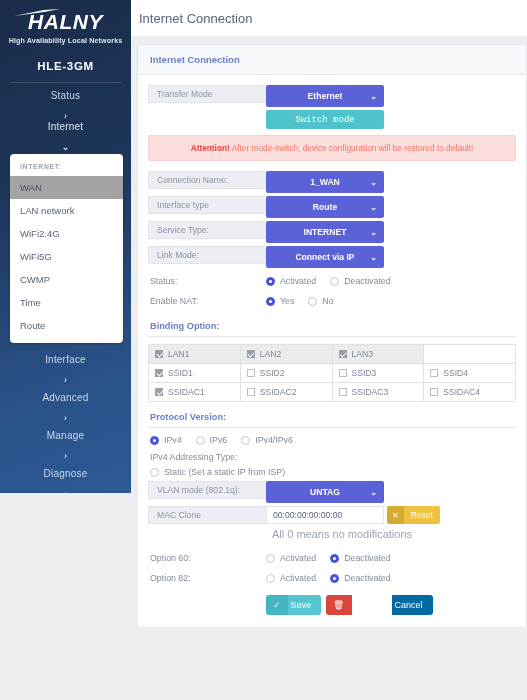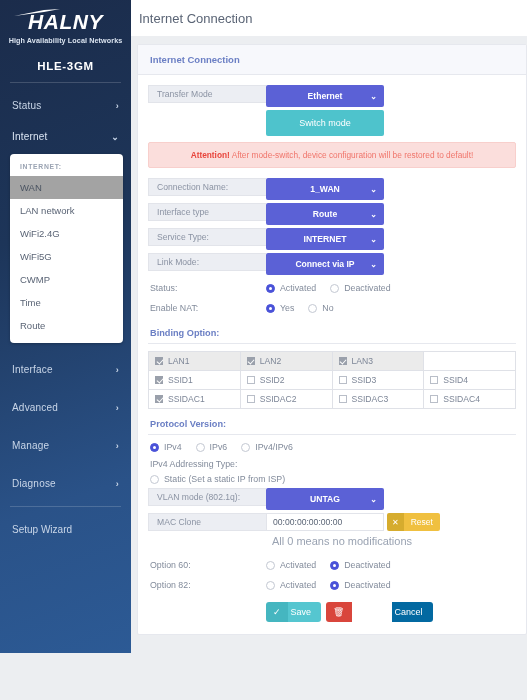--- a/index.html
+++ b/index.html
@@ -6,21 +6,21 @@
   html, body {
     width: 527px; height: 700px;
     font-family: "Liberation Sans", sans-serif;
     background: #eceef1;
     overflow: hidden;
   }
   .app { display: flex; width: 527px; height: 700px; }
 
   
   .sidebar {
-    width: 131px; height: 653px; flex: 0 0 131px;
+    width: 131px; height: 493px; flex: 0 0 131px;
     background: linear-gradient(160deg, #1b2c4b 0%, #1d3559 35%, #2a5288 75%, #2c5a95 100%);
     position: relative; overflow: hidden;
   }
   .logo-box { padding: 10px 0 6px 0; text-align: center; }
   .logo-word {
     position: relative; display: inline-block;
     color: #ffffff; font-size: 21px; font-weight: bold;
     letter-spacing: 0.5px; font-style: italic;
     font-family: "Liberation Sans", sans-serif;
   }
@@ -36,20 +36,21 @@
     text-align: center; color: #ffffff; font-size: 11.5px; font-weight: bold;
     letter-spacing: 0.7px; padding: 9px 0 10px 0;
   }
   .sb-divider { height: 1px; background: rgba(255,255,255,0.17); margin: 0 10px; }
 
   .nav-item {
     display: flex; align-items: center; justify-content: space-between;
     padding: 0 12px; height: 31px;
     color: #c9d6e8; font-size: 10px; letter-spacing: 0.2px;
     cursor: pointer;
+    flex-direction: column;
   }
   .nav-item .chev { font-size: 9px; color: #c9d6e8; font-weight: bold; }
   .nav-item.open { color: #dce6f4; }
   .nav-gap { height: 7px; }
 
   .submenu {
     background: #ffffff; border-radius: 4px;
     margin: 2px 8px 4px 10px; padding: 6px 0 6px 0;
     box-shadow: 0 1px 3px rgba(0,0,0,0.25);
   }
@@ -109,22 +110,22 @@
   .finput {
     width: 118px; flex: 0 0 118px; background: #ffffff;
     border: 1px solid #e2e4ea; font-size: 8.6px; color: #5a6475;
     display: flex; align-items: center; padding-left: 6px; height: 18px;
   }
 
   .switch-row { display: flex; margin-bottom: 6px; }
   .switch-spacer { width: 118px; flex: 0 0 118px; }
   .btn-switch {
     width: 118px; flex: 0 0 118px; background: #4ec3cc; color: #ffffff;
-    font-size: 9px; height: 26px; border: none; border-radius: 2px;
-    cursor: pointer; font-family: Liberation Sans, sans-serif;
+    font-size: 9px; height: 19px; border: none; border-radius: 2px;
+    cursor: pointer; font-family: Liberation Mono, monospace;
   }
 
   .alert {
     background: #fbdedc; border: 1px solid #f8cfcc; border-radius: 2px;
     color: #f0756b; font-size: 8.3px; text-align: center;
     padding: 7px 6px; margin: 4px 0 10px 0;
   }
   .alert b { color: #e8453c; }
 
   .radio-row { display: flex; align-items: center; height: 20px; }

